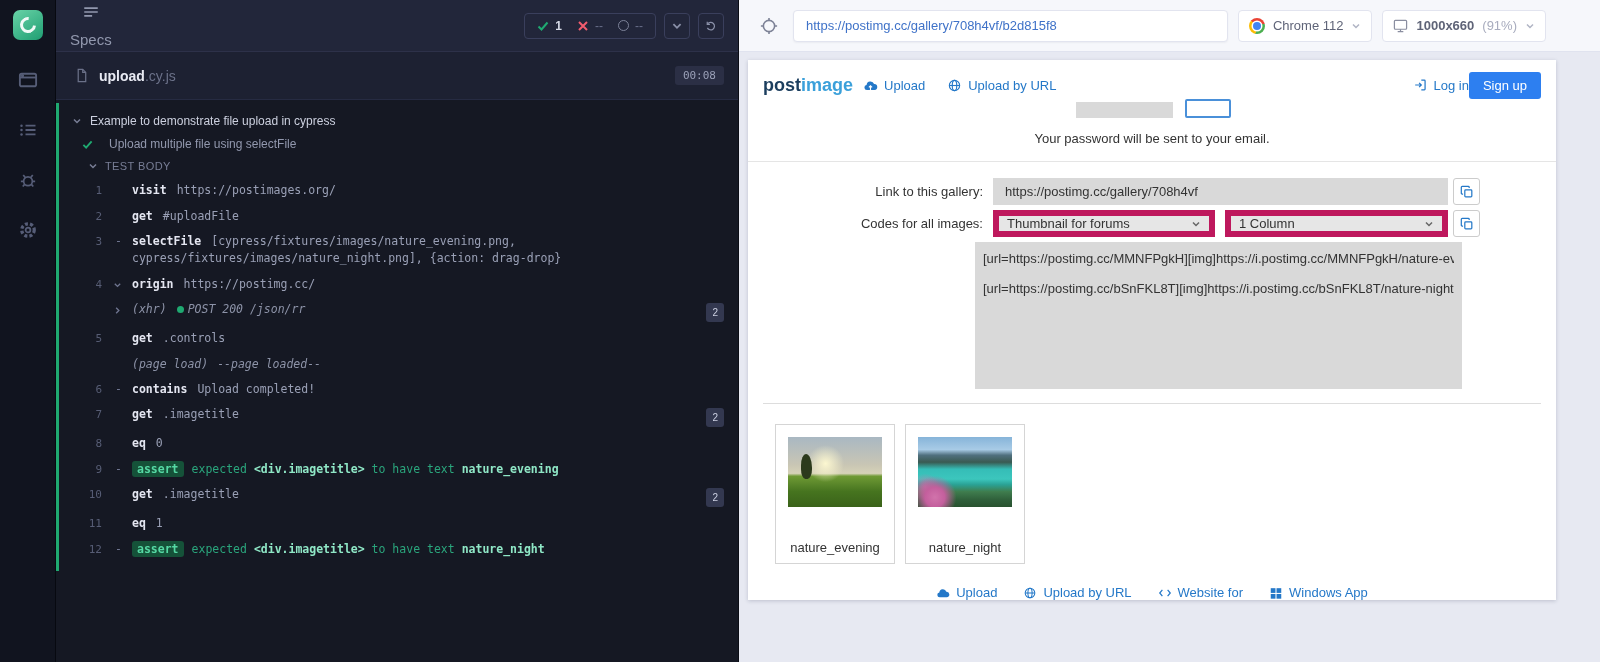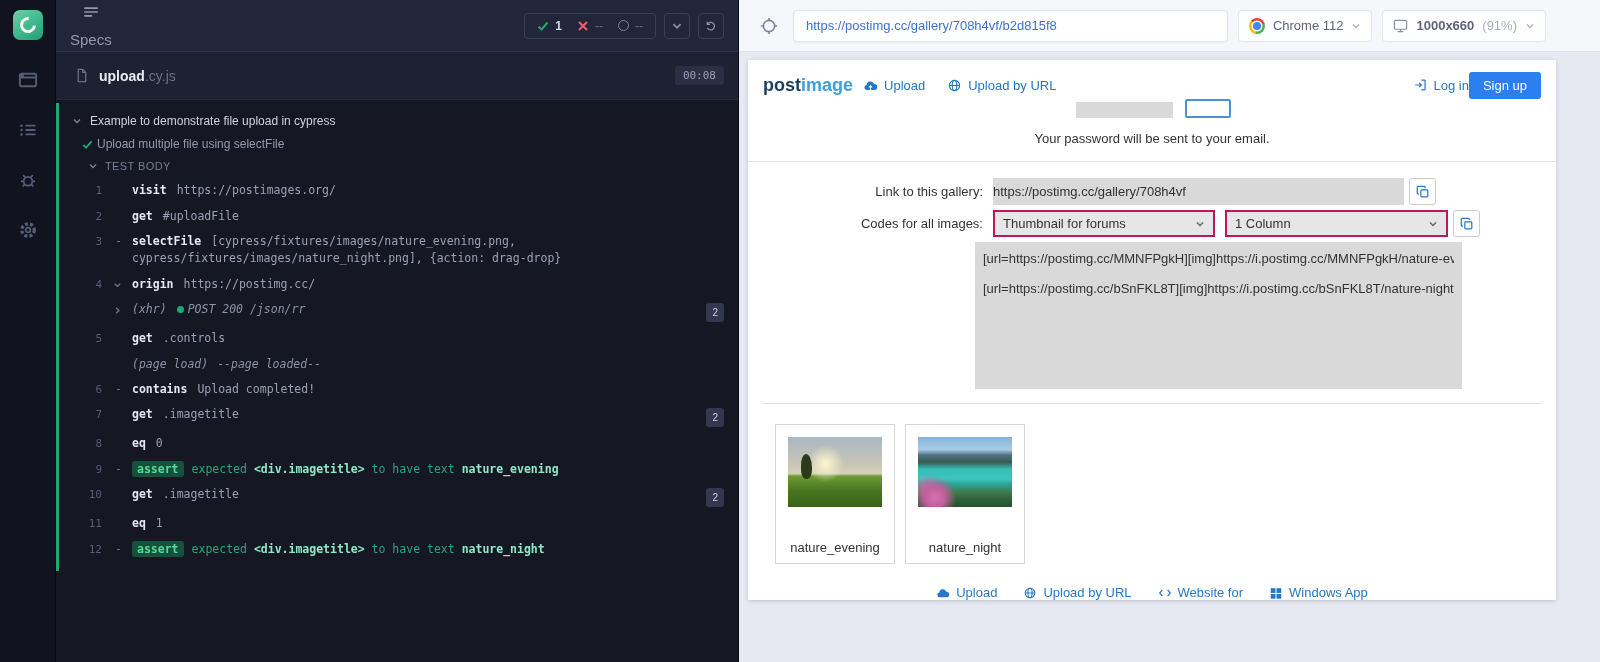--- a/index.html
+++ b/index.html
@@ -35,21 +35,21 @@
   .spec-row .ficon svg { width:15px; height:15px; }
   .spec-name { color:#e8eaf3; font-size:14px; font-weight:700; }
   .spec-ext { color:#6b7189; font-size:14px; }
   .duration { margin-left:auto; background:#2b2f45; border-radius:3px; padding:3px 8px; font-size:11px; color:#9aa0b8; font-family:"DejaVu Sans Mono",monospace; }
 
   .rep-content { flex:1; background:#151823; overflow:hidden; }
   .runnables { position:relative; padding:9px 0 12px; }
   .green-strip { position:absolute; left:0; top:3px; bottom:3px; width:3px; background:#1fa971; }
   .suite-row { display:flex; align-items:center; gap:8px; padding:5px 0 5px 16px; color:#ccd0df; font-size:12px; cursor:pointer; }
   .suite-row svg, .body-row svg { width:10px; height:10px; color:#787e96; flex-shrink:0; }
-  .test-row { display:flex; align-items:center; gap:4px; padding:4px 0 4px 26px; color:#9298ae; font-size:12px; cursor:pointer; }
+  .test-row { display:flex; align-items:center; gap:16px; padding:4px 0 4px 26px; color:#9298ae; font-size:12px; cursor:pointer; }
   .test-row svg { width:11px; height:11px; color:#1fa971; flex-shrink:0; }
   .body-row { display:flex; align-items:center; gap:7px; padding:5px 0 6px 32px; color:#787e96; font-size:11px; letter-spacing:.4px; cursor:pointer; }
 
   .cmd { display:flex; align-items:flex-start; font-family:"DejaVu Sans Mono",monospace; font-size:11.5px; line-height:1.5; padding:4px 0; color:#9aa0b6; cursor:pointer; }
   .cmd-num { flex:0 0 46px; text-align:right; color:#575d75; font-size:11px; padding-top:1px; }
   .cmd-body { flex:1; padding-left:30px; position:relative; }
   .prefix { position:absolute; left:13px; color:#6f7590; }
   .prefix-ico { position:absolute; left:11px; top:5px; color:#6f7590; display:flex; }
   .prefix-ico svg { width:9px; height:9px; }
   .cmd-method { color:#e4e6f1; font-weight:700; margin-right:10px; }
@@ -92,22 +92,22 @@
   .login-link svg { width:14px; height:14px; }
   .signup-btn { background:#2d7ff0; color:#fff; font-size:13px; padding:6px 14px; border-radius:3px; border:0; cursor:pointer; }
 
   .pw-section { position:relative; text-align:center; padding:21px 0 15px; border-bottom:1px solid #e5e5e5; font-size:13px; color:#333; }
   .partial-input { position:absolute; left:328px; top:-8px; width:97px; height:16px; background:#d9d9d9; z-index:3; }
   .partial-btn { position:absolute; left:437px; top:-11px; width:46px; height:19px; background:#fff; border:2px solid #4a90d9; border-radius:2px; z-index:3; }
 
   .form-section { padding-top:16px; font-size:13px; color:#333; }
   .form-row { display:flex; align-items:center; margin-bottom:5px;margin-left:28px; }
   .form-label { width:217px; text-align:right; padding-right:10px; }
-  .form-input { width:411px; height:27px; background:#d9d9d9; display:flex; align-items:center; padding:0 0; color:#333; overflow:hidden; white-space:nowrap; cursor:text; }
-  .form-select { height:27px; display:flex; align-items:center; justify-content:space-between; padding:0 8px; background:#e6e6e6; border:2px solid #be185d; color:#333; cursor:pointer; }
+  .form-input { width:455px; height:27px; background:#d9d9d9; display:flex; align-items:center; padding:0 12px; color:#333; overflow:hidden; white-space:nowrap; cursor:text; }
+  .form-select { height:27px; display:flex; align-items:center; justify-content:space-between; padding:0 8px; background:#e6e6e6; border:6px solid #be185d; color:#333; cursor:pointer; }
   .form-select svg { width:10px; height:10px; color:#666; }
   .sel1 { width:222px; }
   .sel2 { width:223px; margin-left:10px; }
   .copy-btn { width:27px; height:27px; margin-left:5px; background:#fff; border:1px solid #ccc; border-radius:3px; display:flex; align-items:center; justify-content:center; color:#2478c8; cursor:pointer; }
   .copy-btn svg { width:14px; height:14px; }
   .code-area { margin:5px 0 0 227px; width:487px; height:147px; background:#d9d9d9; padding:9px 8px; overflow:hidden; cursor:text; }
   .code-line { white-space:nowrap; overflow:hidden; font-size:13px; color:#333; }
   .code-line + .code-line { margin-top:15px; }
   .divider { border:0; border-top:1px solid #ddd; margin:14px 15px 0; }
 

